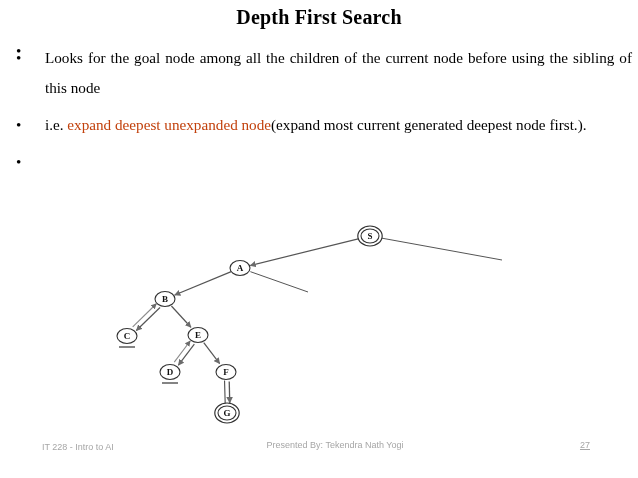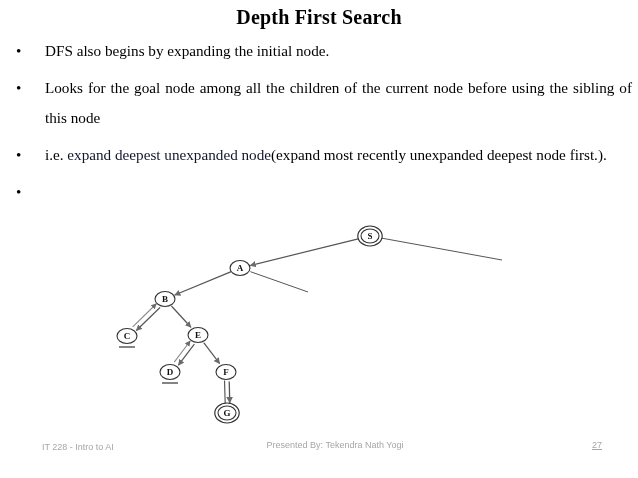--- a/index.html
+++ b/index.html
@@ -50,21 +50,21 @@
   .bullet .dot {
     position: absolute;
     left: 16px;
     top: 0;
     width: 10px;
     line-height: 30px;
     font-size: 15.2px;
     text-align: left;
   }
   .red {
-    color: #0f172a;
+    color: #c2410c;
   }
 
   
   #figure {
     position: absolute;
     left: 0;
     top: 222px;
     width: 638px;
     height: 208px;
   }
@@ -99,47 +99,46 @@
   }
   #footer .f-center {
     position: absolute;
     left: 16px;
     top: 0;
     width: 638px;
     text-align: center;
   }
   #footer .f-right {
     position: absolute;
-    right: 36px;
+    right: 48px;
     top: 0;
     text-decoration: underline;
   }
 </style>
 </head>
 <body>
 
 <div id="slide">
 
   <div id="title">Depth First Search</div>
 
   <div id="body">
 
     <div class="bullet">
       <span class="dot">•</span>
-      <span>DFS also begins by expanding the initial node.</span>
     </div>
 
     <div class="bullet">
       <span class="dot">•</span>
       <span> Looks for the goal node among all the children of the current node before using the sibling of this node</span>
     </div>
 
     <div class="bullet">
       <span class="dot">•</span>
-      <span>i.e. </span><span class="red">expand deepest unexpanded node</span><span>(expand most recently unexpanded   deepest node first.).</span>
+      <span>i.e. </span><span class="red">expand deepest unexpanded node</span><span>(expand most current generated   deepest node first.).</span>
     </div>
 
     <div class="bullet">
       <span class="dot">•</span>
     </div>
 
   </div>
 
   <div id="figure">
     <svg id="tree-svg" width="638" height="208" viewBox="0 0 638 208">

